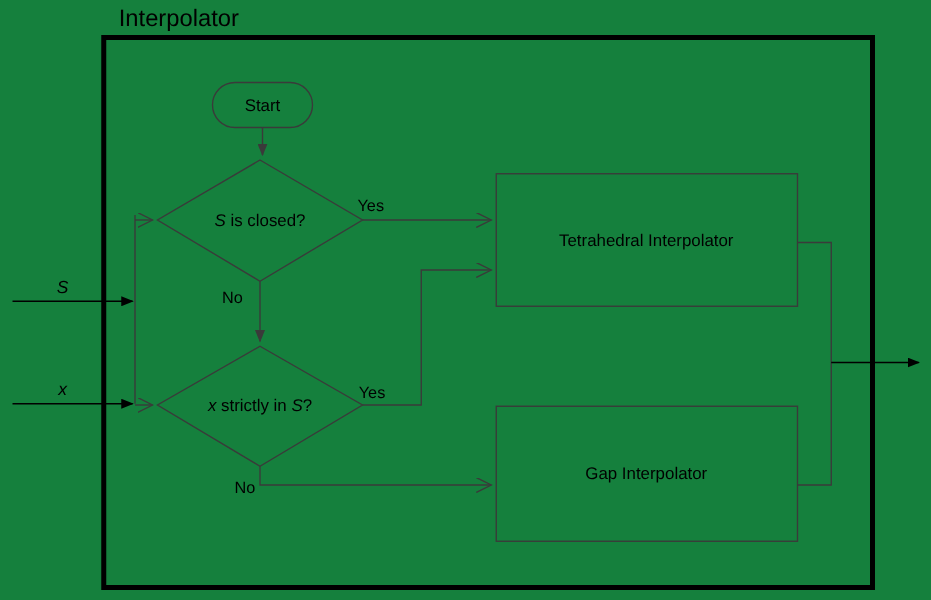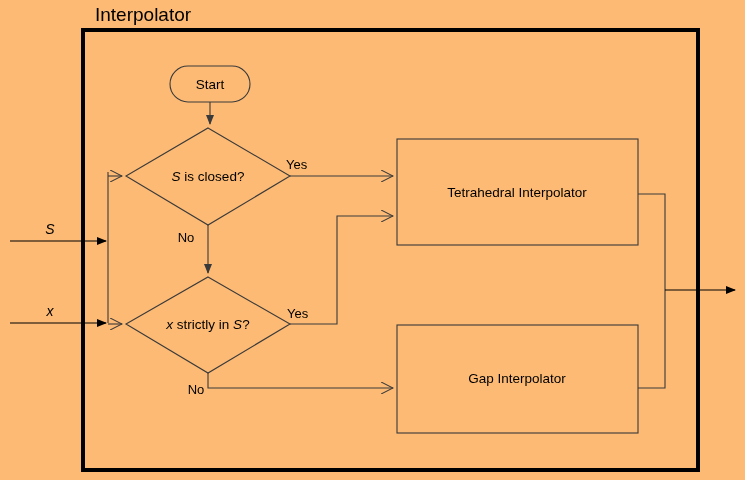--- a/index.html
+++ b/index.html
@@ -7,21 +7,21 @@
     padding: 0;
     background: #ffffff;
   }
   body {
     font-family: "Liberation Sans", sans-serif;
   }
   #canvas {
     position: relative;
     width: 745px;
     height: 480px;
-    background: #fdba74;
+    background: #15803d;
     overflow: hidden;
   }
   svg.diagram {
     position: absolute;
     left: 0;
     top: 0;
     width: 745px;
     height: 480px;
   }
   .node-label,

